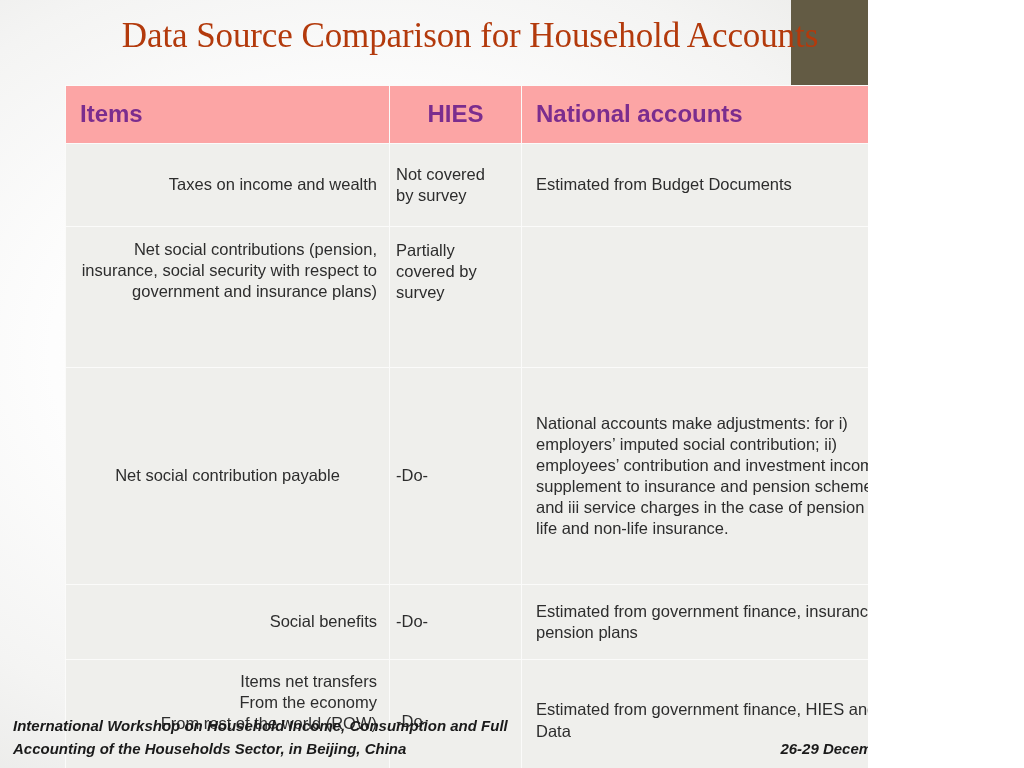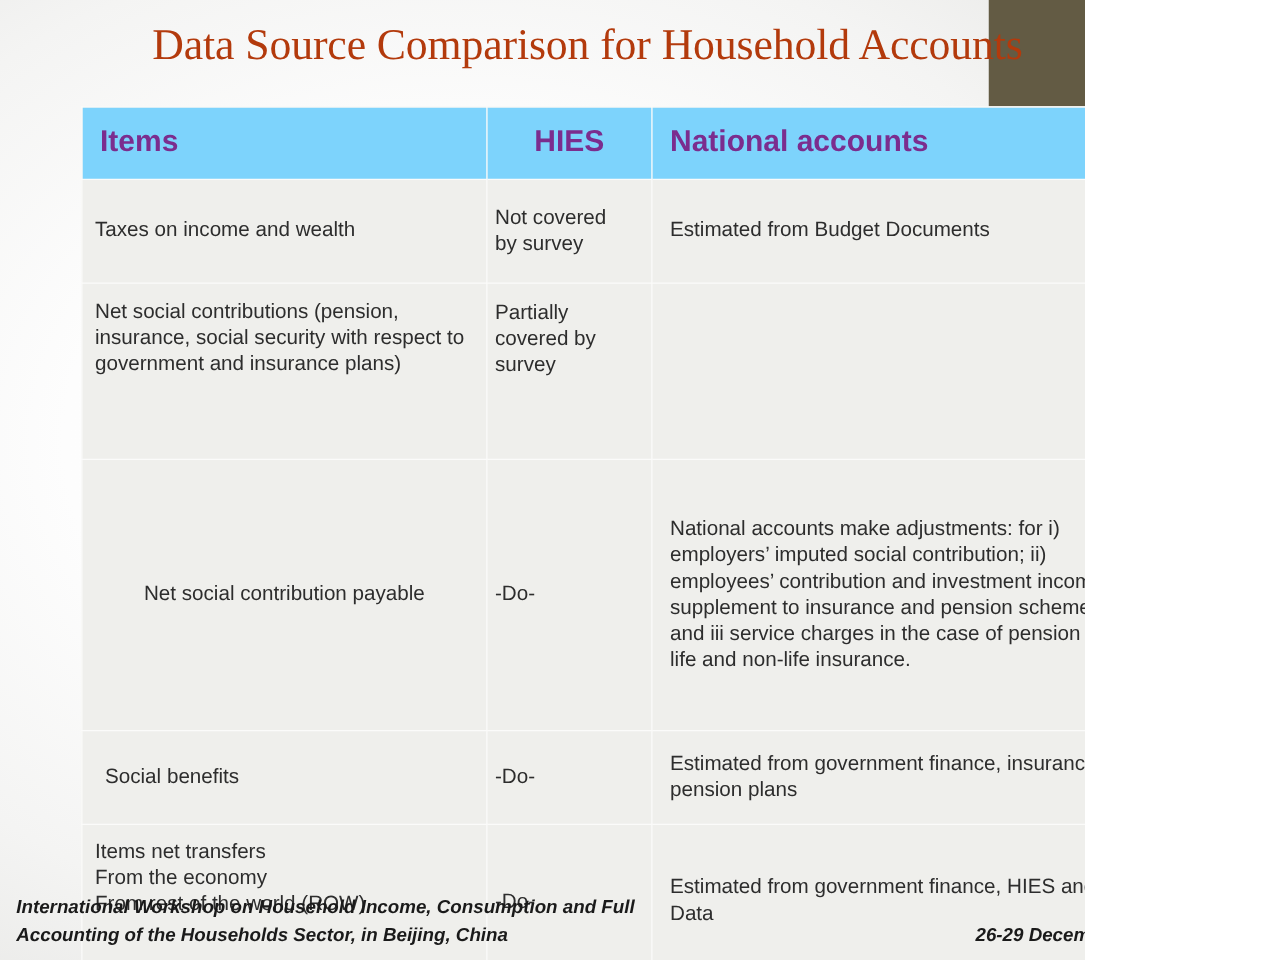--- a/index.html
+++ b/index.html
@@ -87,29 +87,29 @@
     font-size: 16.5px;
     line-height: 1.28;
     background: #efefec;
   }
   thead th {
     height: 57px;
     padding: 0 14px;
     color: #7b2d8e;
     font-size: 24px;
     font-weight: bold;
-    background: #7dd3fc;
+    background: #fca5a5;
   }
   th.h-items { text-align: left; }
   th.h-hies { text-align: center; }
   th.h-na { text-align: left; }
 
   td.col-items {
     padding: 10px 12px 10px 10px;
-    text-align: left;
+    text-align: right;
   }
   td.col-hies {
     padding: 8px 6px;
     text-align: left;
   }
   td.col-na {
     padding: 10px 14px 10px 14px;
     text-align: left;
   }
   td.center-item {

